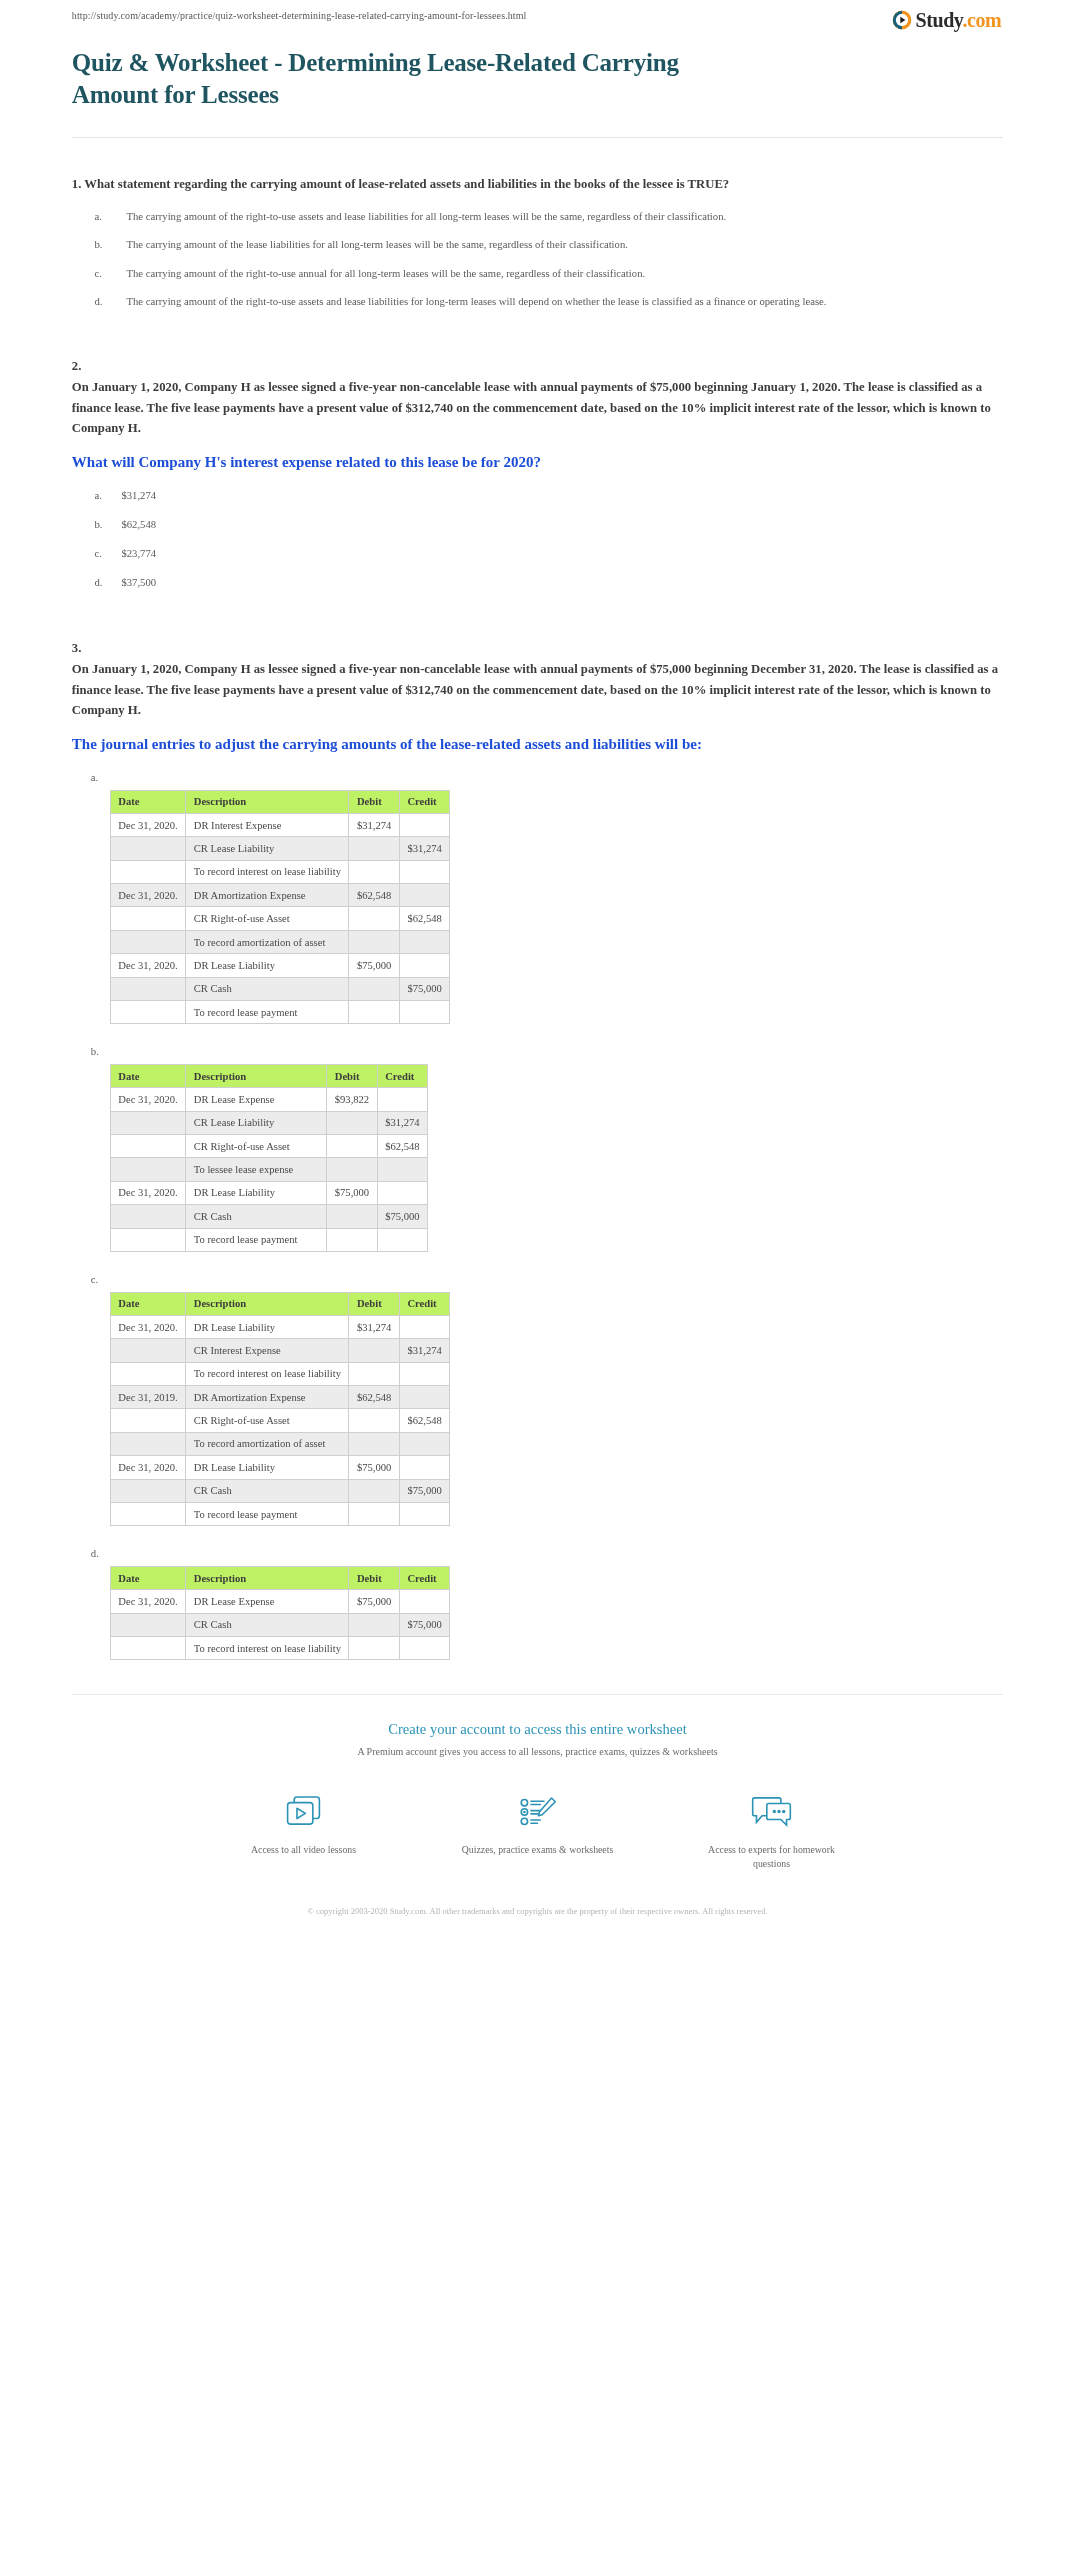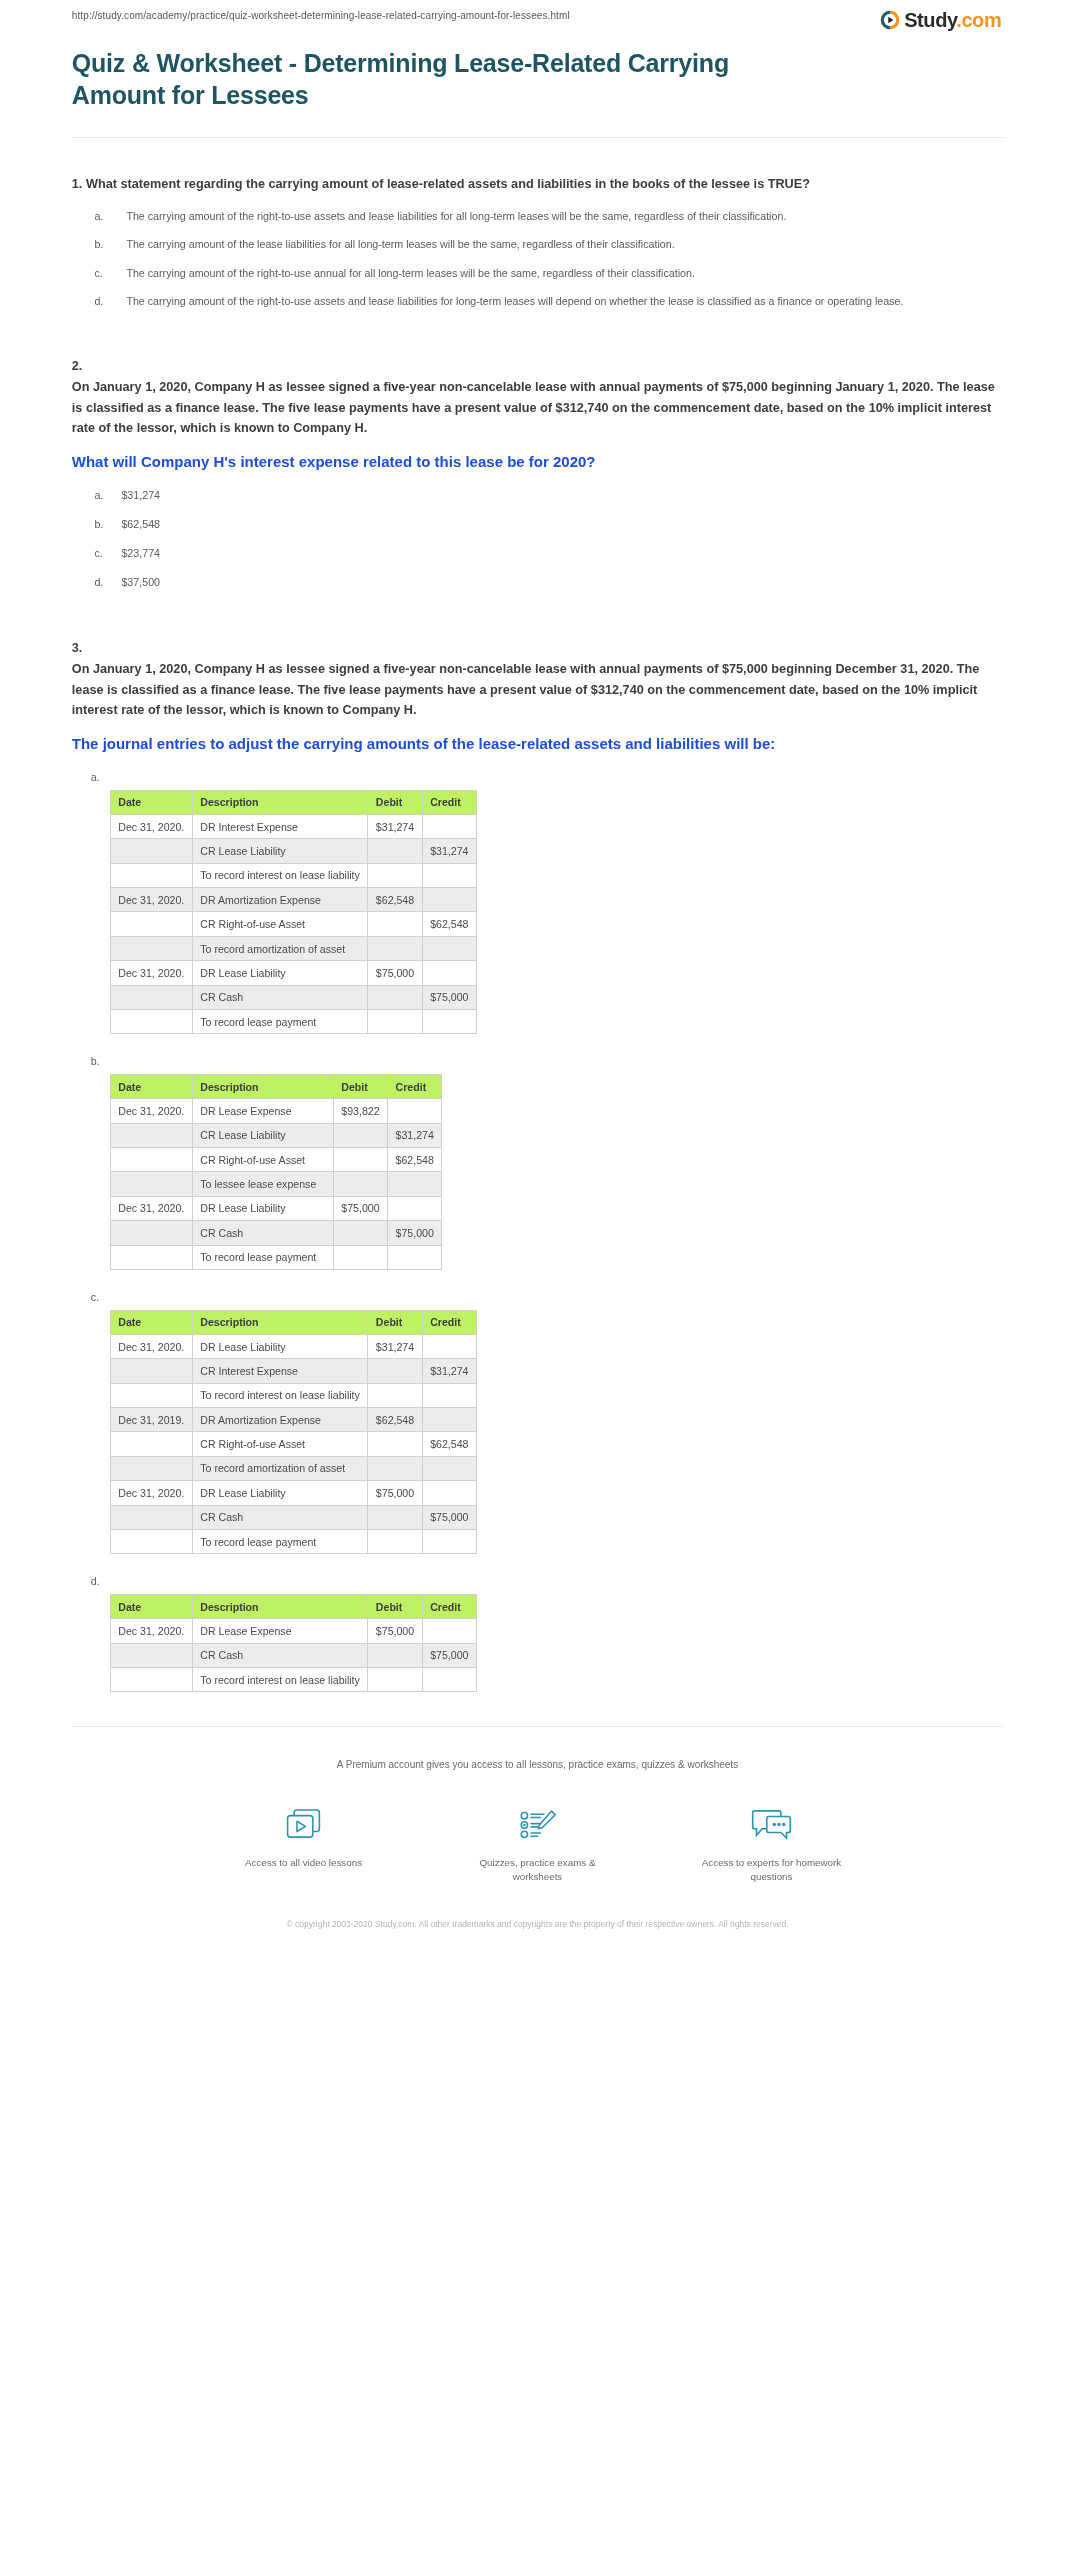--- a/index.html
+++ b/index.html
@@ -4,21 +4,21 @@
 <style>
   * { box-sizing: border-box; }
   html, body { margin: 0; padding: 0; }
   body {
     width: 1075px;
     background: #ffffff;
     font-family: "Liberation Sans", sans-serif;
     color: #4a4a4a;
     -webkit-font-smoothing: antialiased;
   }
-  .page { width: 977px; margin: 0 auto; padding: 0 19px; position: relative; }
+  .page { width: 977px; margin: 0 auto; padding: 0 19px; position: relative; font-family: Liberation Serif, serif; }
 
   
   .topbar {
     display: flex;
     align-items: flex-start;
     justify-content: space-between;
     padding: 10.4px 0 0 0;
   }
   .url {
     font-size: 10px;
@@ -489,20 +489,21 @@
           </table>
         </div>
       </li>
 
     </ul>
   </div>
 
   <hr class="footer-rule">
 
   <div class="cta">
+    <div class="cta-title">Create your account to access this entire worksheet</div>
     <div class="cta-sub">A Premium account gives you access to all lessons, practice exams, quizzes &amp; worksheets</div>
 
     <div class="features">
 
       <div class="feature">
         <div class="ficon">
           <svg width="43" height="38" viewBox="0 0 46 40" fill="none" stroke="#2b93b6" stroke-width="1.7">
             <rect x="13" y="4" width="27" height="23" rx="3"></rect>
             <rect x="6" y="10" width="27" height="23" rx="3" fill="#ffffff"></rect>
             <path d="M16 16 L25 21.5 L16 27 Z" fill="none" stroke-linejoin="round"></path>

